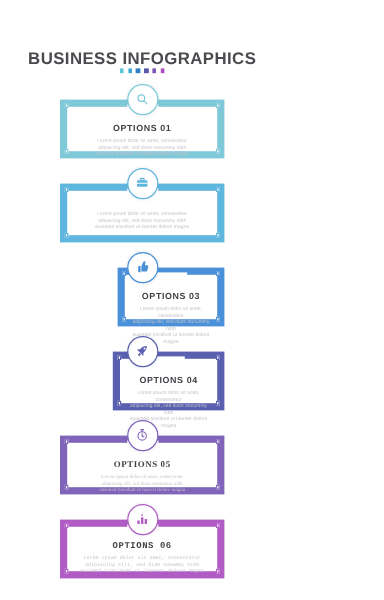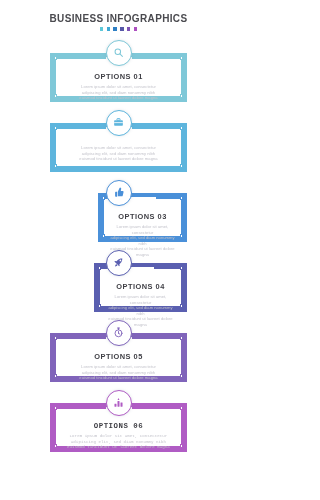--- a/index.html
+++ b/index.html
@@ -14,26 +14,27 @@
     overflow: hidden;
     position: relative;
   }
 
   
   .header {
     padding-top: 13px;
     text-align: center;
   }
   .header-title {
-    font-size: 10px;
+    font-size: 14px;
     font-weight: bold;
     letter-spacing: 0.35px;
     color: #4a4a4f;
     line-height: 11px;
     white-space: nowrap;
+    margin-top: 30px;
   }
   .dot-row {
     margin-top: 3px;
     display: flex;
     justify-content: center;
     gap: 3.2px;
   }
   .dot {
     width: 3.6px;
     height: 3.6px;
@@ -243,21 +244,21 @@
       <div class="icon-circle" style="border-color: rgb(90, 95, 176);">
         <span>
           <svg width="11" height="11" viewBox="0 0 24 24" fill="#5a5fb0">
             <path d="M20.8 3.2c-4.4-.5-8 1-11 4l-2.1 2.1-3.2-.5a1 1 0 0 0-.9 1.7l2.6 2.4 4.2 4.2 2.4 2.6a1 1 0 0 0 1.7-.9l-.5-3.2 2.1-2.1c3-3 4.5-6.6 4-11zm-4.6 6.1a1.85 1.85 0 1 1 0-3.7 1.85 1.85 0 0 1 0 3.7z"></path>
             <path d="M6.1 16.3c-1.2 1.2-1.6 4.6-1.6 4.6s3.4-.4 4.6-1.6a2.15 2.15 0 0 0-3-3z"></path>
           </svg>
         </span>
       </div>
     </div>
     <div class="card-wrap">
-      <div class="card" style="border-color: rgb(128, 100, 186);">
+      <div class="card" style="border-color: rgb(128, 100, 186); font-family: Liberation Serif, serif;">
         <span class="corner tl" style="border-color: rgb(128, 100, 186);"></span>
         <span class="corner tr" style="border-color: rgb(128, 100, 186);"></span>
         <span class="corner bl" style="border-color: rgb(128, 100, 186);"></span>
         <span class="corner br" style="border-color: rgb(128, 100, 186);"></span>
         <div class="notch"></div>
         <div class="card-body">
           <div class="card-title">OPTIONS 05</div>
           <div class="card-desc">
             <span>Lorem ipsum dolor sit amet, consectetur</span>
             <span>adipiscing elit, sed diam nonummy nibh</span>

